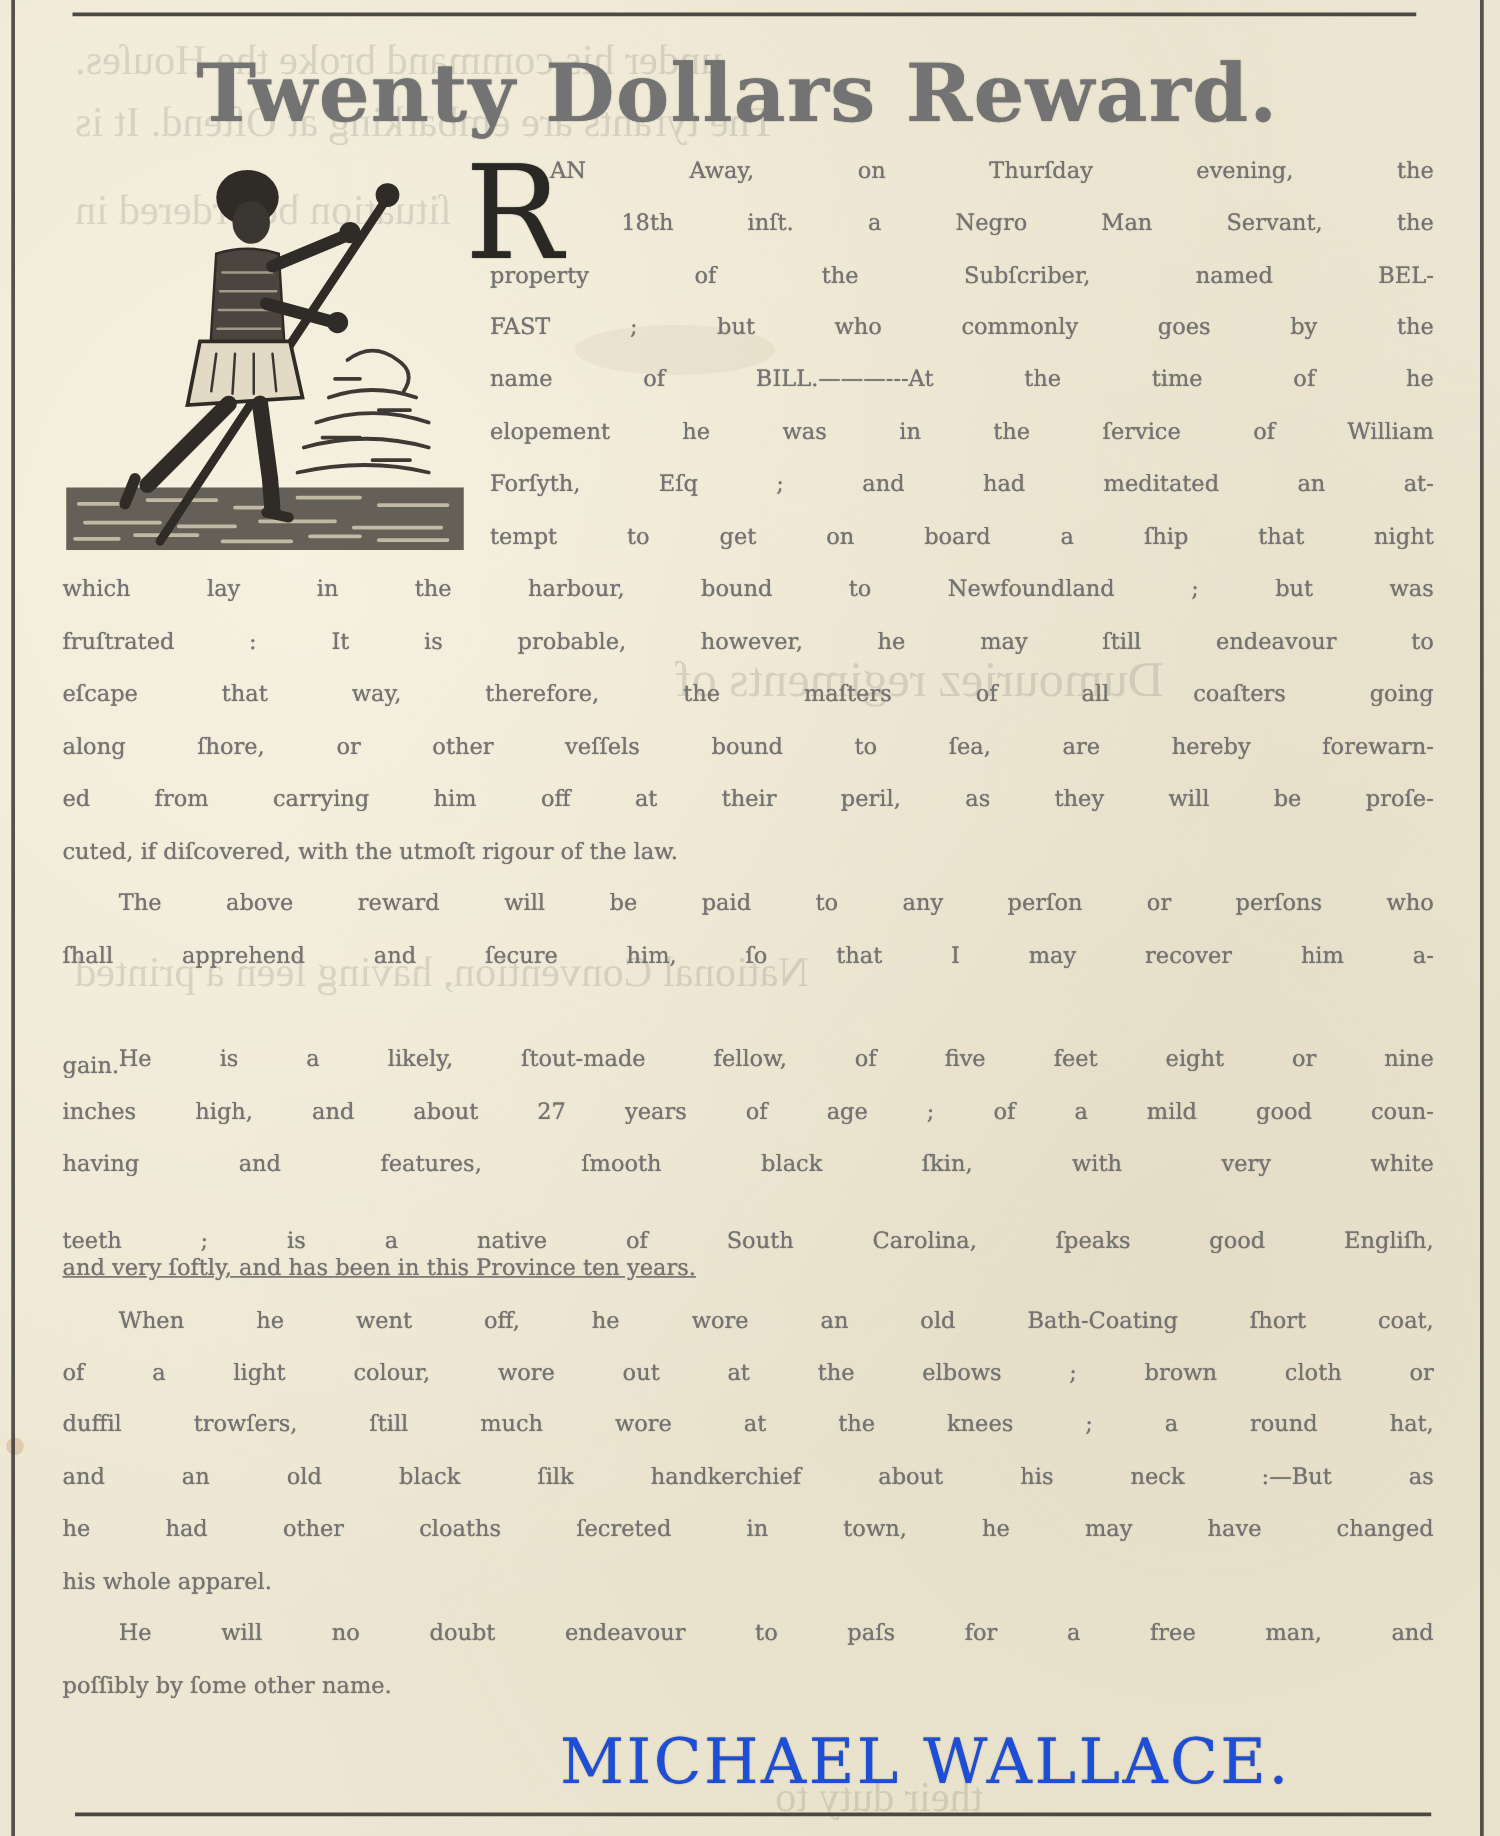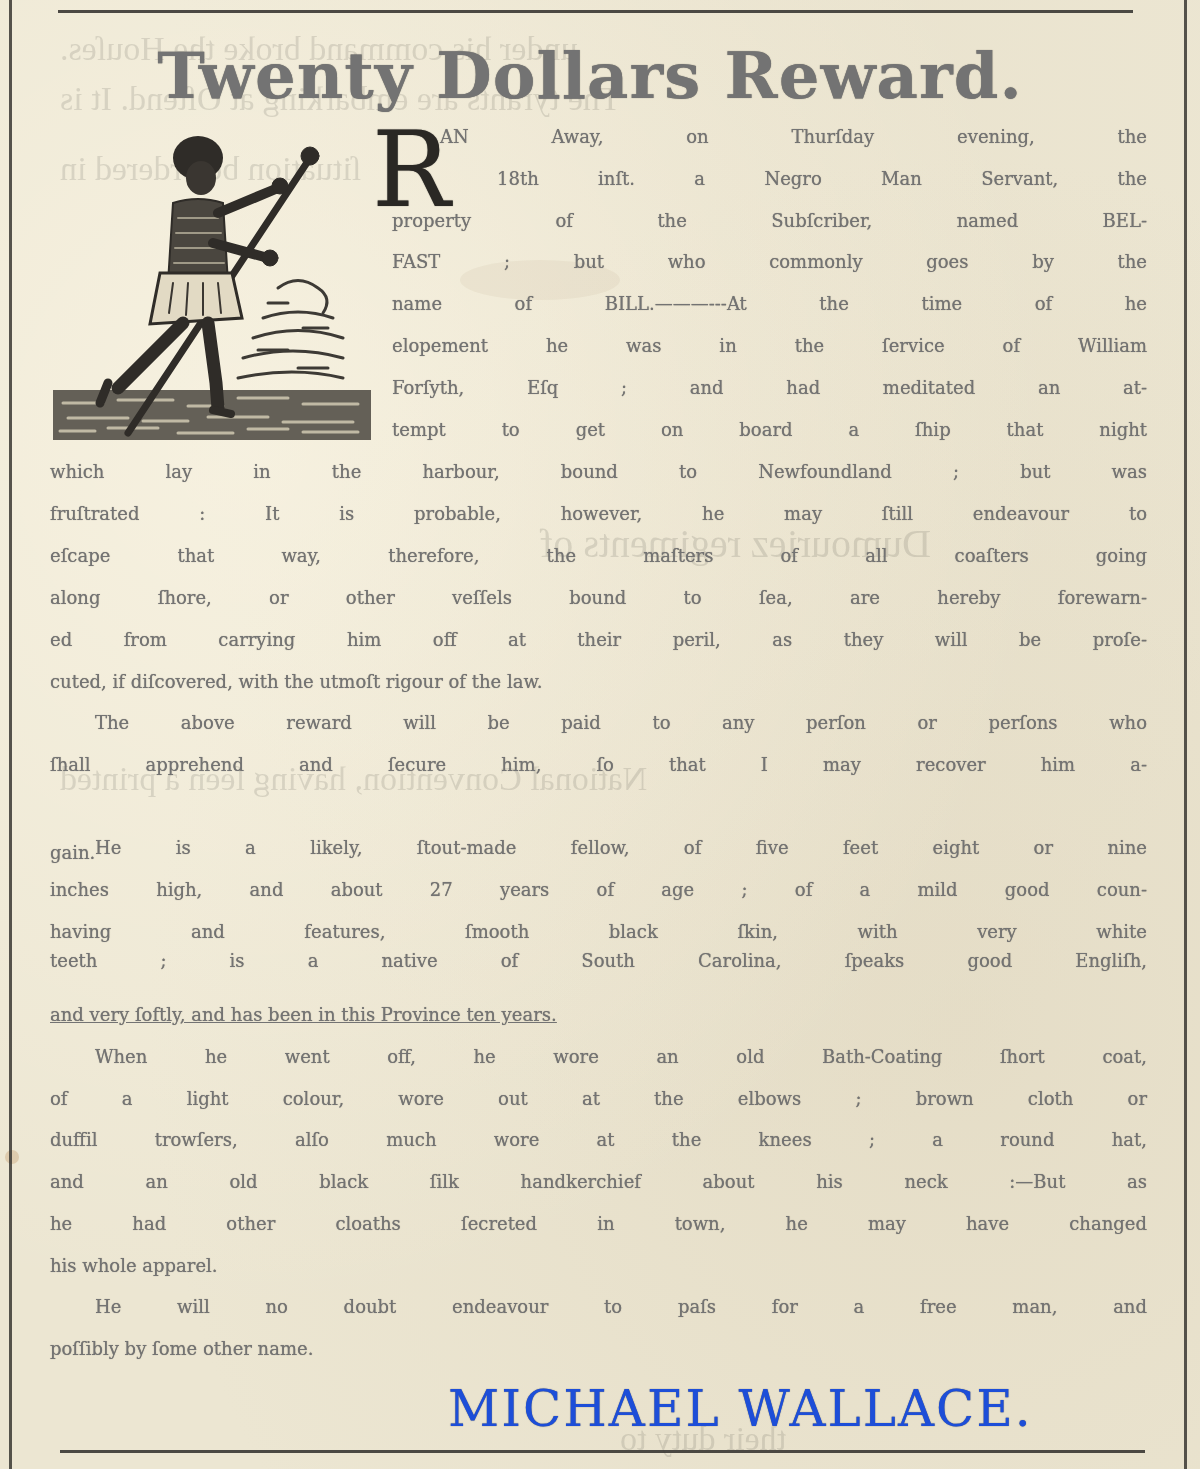--- a/index.html
+++ b/index.html
@@ -170,26 +170,26 @@
   <div class="line wide" style="top:631px;">ed from carrying him off at their peril, as they will be proſe-</div>
   <div class="line wide lastline" style="top:673px;">cuted, if diſcovered, with the utmoſt rigour of the law.</div>
 
   <div class="line indent" style="top:714px;">The above reward will be paid to any perſon or perſons who</div>
   <div class="line wide" style="top:756px;">ſhall apprehend and ſecure him, ſo that I may recover him a-</div>
   <div class="line wide lastline" style="top:844px;">gain.</div>
 
   <div class="line indent" style="top:839px;">He is a likely, ſtout-made fellow, of five feet eight or nine</div>
   <div class="line wide" style="top:881px;">inches high, and about 27 years of age ; of a mild good coun-</div>
   <div class="line wide" style="top:923px;">having and features, ſmooth black ſkin, with very white</div>
-  <div class="line wide" style="top:952px;">teeth ; is a native of South Carolina, ſpeaks good Engliſh,</div>
+  <div class="line wide" style="top:984px;">teeth ; is a native of South Carolina, ſpeaks good Engliſh,</div>
   <div class="line wide lastline" style="top:1006px;text-decoration:underline;">and very ſoftly, and has been in this Province ten years.</div>
 
   <div class="line indent" style="top:1048px;">When he went off, he wore an old Bath-Coating ſhort coat,</div>
   <div class="line wide" style="top:1090px;">of a light colour, wore out at the elbows ; brown cloth or</div>
-  <div class="line wide" style="top:1131px;">duffil trowſers, alſo much wore at the knees ; a round hat,</div>
+  <div class="line wide" style="top:1131px;">duffil trowſers, ſtill much wore at the knees ; a round hat,</div>
   <div class="line wide" style="top:1173px;">and an old black ſilk handkerchief about his neck :—But as</div>
   <div class="line wide" style="top:1215px;">he had other cloaths ſecreted in town, he may have changed</div>
   <div class="line wide lastline" style="top:1257px;">his whole apparel.</div>
 
   <div class="line indent" style="top:1298px;">He will no doubt endeavour to paſs for a free man, and</div>
   <div class="line wide lastline" style="top:1340px;">poſſibly by ſome other name.</div>
 
   <div class="signature">MICHAEL WALLACE.</div>
 </div>
 

